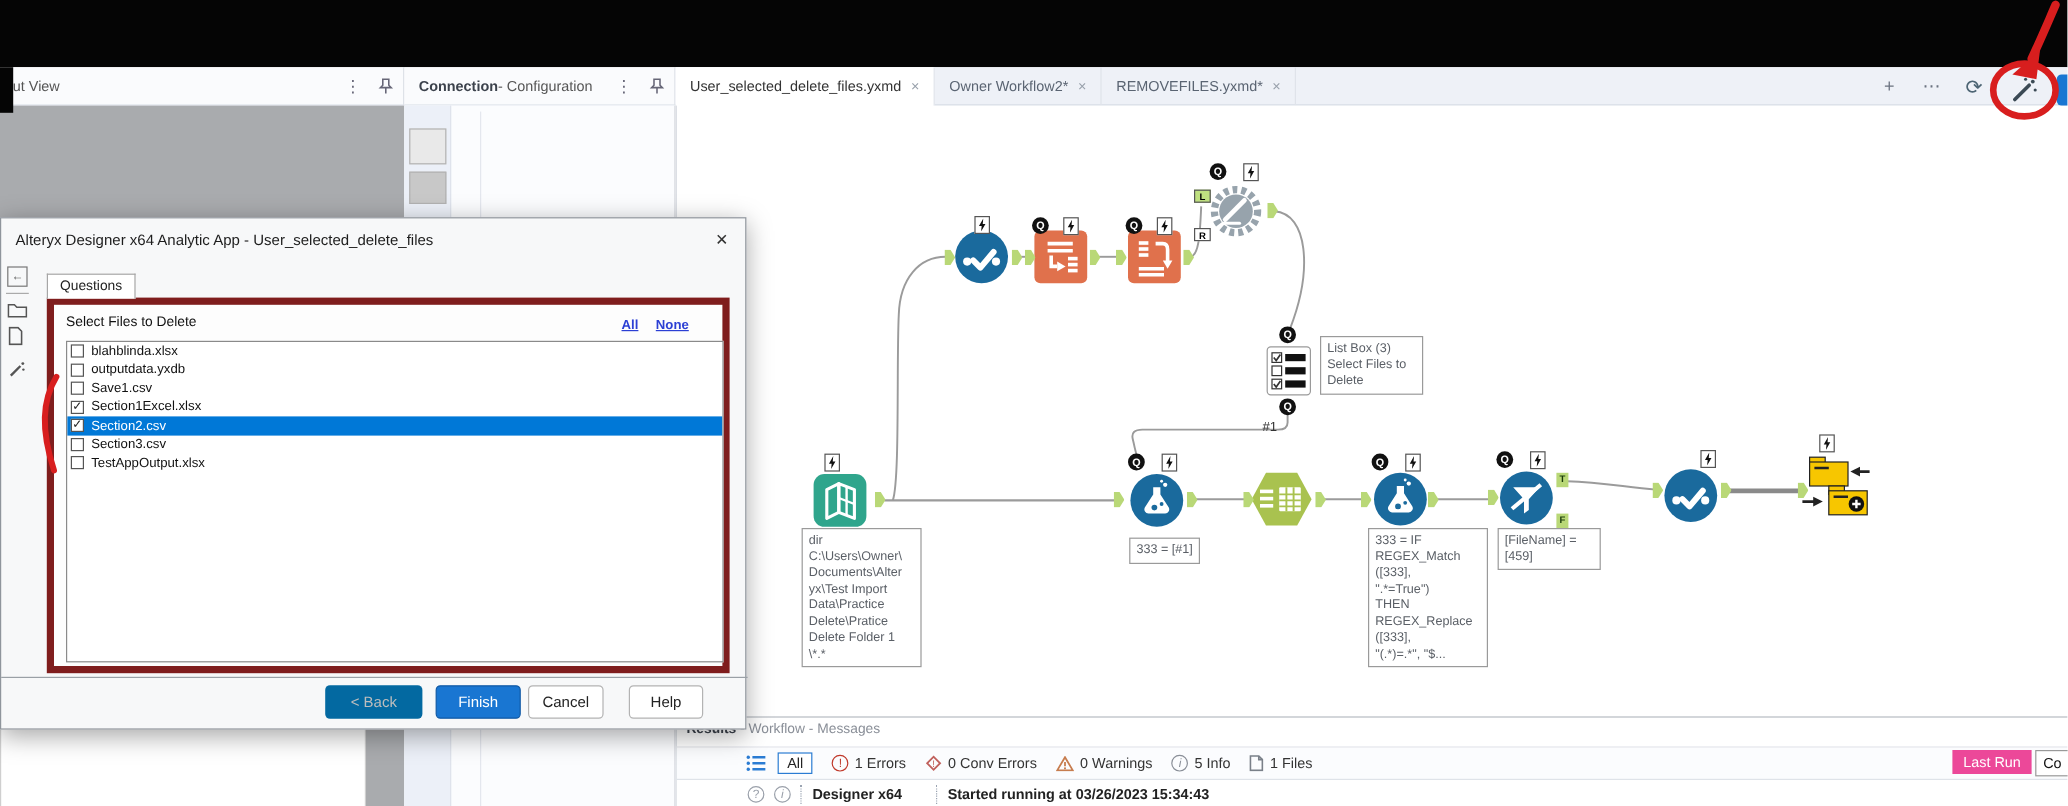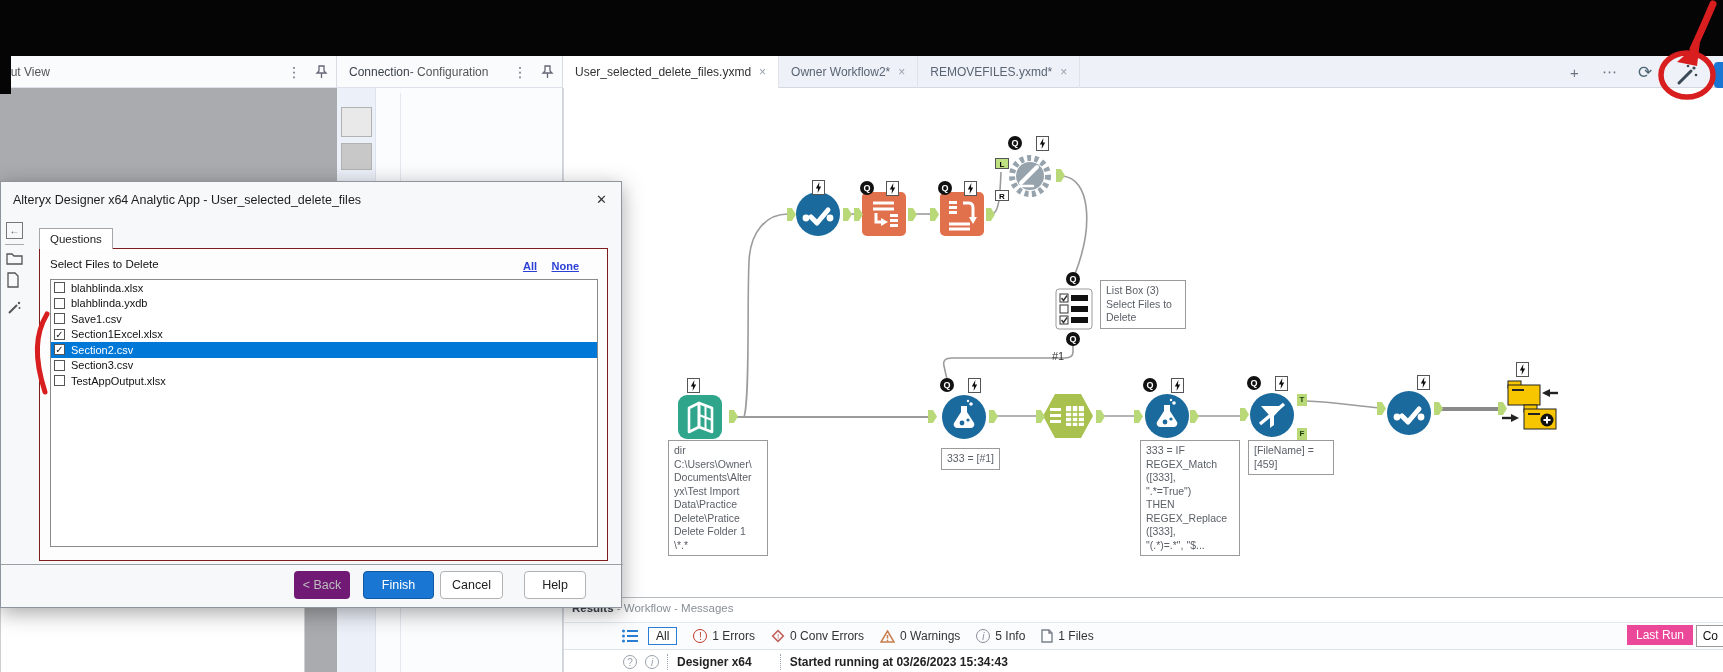--- a/index.html
+++ b/index.html
@@ -58,32 +58,32 @@
   .wirelabel{font-size:11px;color:#333;z-index:5}
   
   .dialog{left:0;top:181px;width:622px;height:427px;background:#f7f8f9;border:1px solid #8f959c;box-sizing:border-box;
           box-shadow:0 5px 20px rgba(0,0,0,.35);z-index:20}
   .dlg-title{left:0;top:0;width:100%;height:36px;display:flex;align-items:center;font-size:12.5px;color:#1d1d1d}
   .dlg-title .t{margin-left:12px}
   .dlg-close{position:absolute;right:14px;top:10px;font-size:13px;color:#333;cursor:pointer}
   .rail-ico{left:5px;color:#555;z-index:21}
   .dlg-tab{left:38px;top:46px;height:21px;padding:0 10px;background:#fff;border:1px solid #a6a6a6;border-bottom:none;
            font-size:11.5px;color:#222;display:flex;align-items:center;box-sizing:border-box;z-index:22}
-  .dlg-card{left:38px;top:66px;width:569px;height:313px;background:#fdfdfd;border:1px solid #7f1d1d;box-sizing:border-box;z-index:21}
+  .dlg-card{left:38px;top:66px;width:569px;height:313px;background:#fdfdfd;border:6px solid #7f1d1d;box-sizing:border-box;z-index:21}
   .q-label{left:10px;top:9px;font-size:11.5px;color:#111}
   .q-link{top:11px;font-size:11px;color:#2b3fd4;text-decoration:underline;font-weight:bold;cursor:pointer}
   .filelist{left:10px;top:30px;width:548px;height:268px;background:#fff;border:1px solid #8a8a8a;box-sizing:border-box;overflow:hidden}
   .frow{display:flex;align-items:center;height:15.5px;padding-left:3px;font-size:11px;color:#111;cursor:pointer}
   .frow.sel{background:#0078d7;color:#fff}
   .cb{width:11px;height:11px;background:#fff;border:1px solid #555;box-sizing:border-box;margin-right:6px;
       font-size:10px;line-height:9px;text-align:center;color:#222;flex:0 0 auto}
   .dlg-sep{left:0;top:382px;width:622px;border-top:1px solid #9aa0a6}
   .dbtn{top:389px;height:28px;border-radius:4px;font-size:12.5px;display:flex;align-items:center;justify-content:center;
         box-sizing:border-box;cursor:pointer}
-  .dbtn.back{left:293px;width:56px;background:#701a75;color:#bdbdbd;border:none}
+  .dbtn.back{left:270px;width:81px;background:#0369a1;color:#bdbdbd;border:none}
   .dbtn.finish{left:362px;width:71px;background:#1976d2;color:#fff;border:1px solid #1059a5;font-weight:normal}
   .dbtn.finish::first-letter{text-decoration:underline}
   .dbtn.cancel{left:439px;width:63px;background:#fff;border:1px solid #b3b3b3;color:#222}
   .dbtn.help{left:523px;width:62px;background:#fff;border:1px solid #b3b3b3;color:#222}
   
   .results{left:563px;top:597px;width:1160px;height:75px;background:#fff;border-top:1px solid #b7bbc2;
            border-left:1px solid #d4d8df;box-sizing:border-box;z-index:7}
   .res-head{position:absolute;left:8px;top:4px;font-size:11.5px;color:#8a8f98}
   .res-head b{color:#3c424c;font-weight:bold}
   .res-bar{position:absolute;left:0;top:24px;width:100%;height:28px;background:#fbfcfe;border-top:1px solid #e4e7ec;
@@ -105,21 +105,21 @@
 <div class="abs phead lp-head">
   <span style="margin-left:4px">out View</span>
   <span style="margin-left:auto"></span>
   <span class="kebab">⋮</span>
   <svg class="pinico" viewBox="0 0 13 14">
     <path d="M4 1h5v5l2 2H2l2-2zM6.5 8v5" fill="none" stroke="#667" stroke-width="1.3"></path>
   </svg>
 </div>
 
 <div class="abs phead cn-head">
-  <span style="margin-left:12px;font-weight:normal;color:#3c424c">Connection</span>
+  <span style="margin-left:12px;font-weight:bold;color:#3c424c">Connection</span>
   <span> - Configuration</span>
   <span style="margin-left:auto"></span>
   <span class="kebab">⋮</span>
   <svg class="pinico" viewBox="0 0 13 14">
     <path d="M4 1h5v5l2 2H2l2-2zM6.5 8v5" fill="none" stroke="#667" stroke-width="1.3"></path>
   </svg>
 </div>
 
 <div class="abs tabstrip">
 
@@ -452,21 +452,21 @@
     <div class="abs q-label">Select Files to Delete</div>
     <div class="abs q-link" style="right:70px">All</div>
     <div class="abs q-link" style="right:28px">None</div>
     <div class="abs filelist">
         <div class="frow">
           <span class="cb"></span>
           <span>blahblinda.xlsx</span>
         </div>
         <div class="frow">
           <span class="cb"></span>
-          <span>blahblinda.yxdb</span>
+          <span>outputdata.yxdb</span>
         </div>
         <div class="frow">
           <span class="cb"></span>
           <span>Save1.csv</span>
         </div>
         <div class="frow">
           <span class="cb">✓</span>
           <span>Section1Excel.xlsx</span>
         </div>
         <div class="frow sel">

